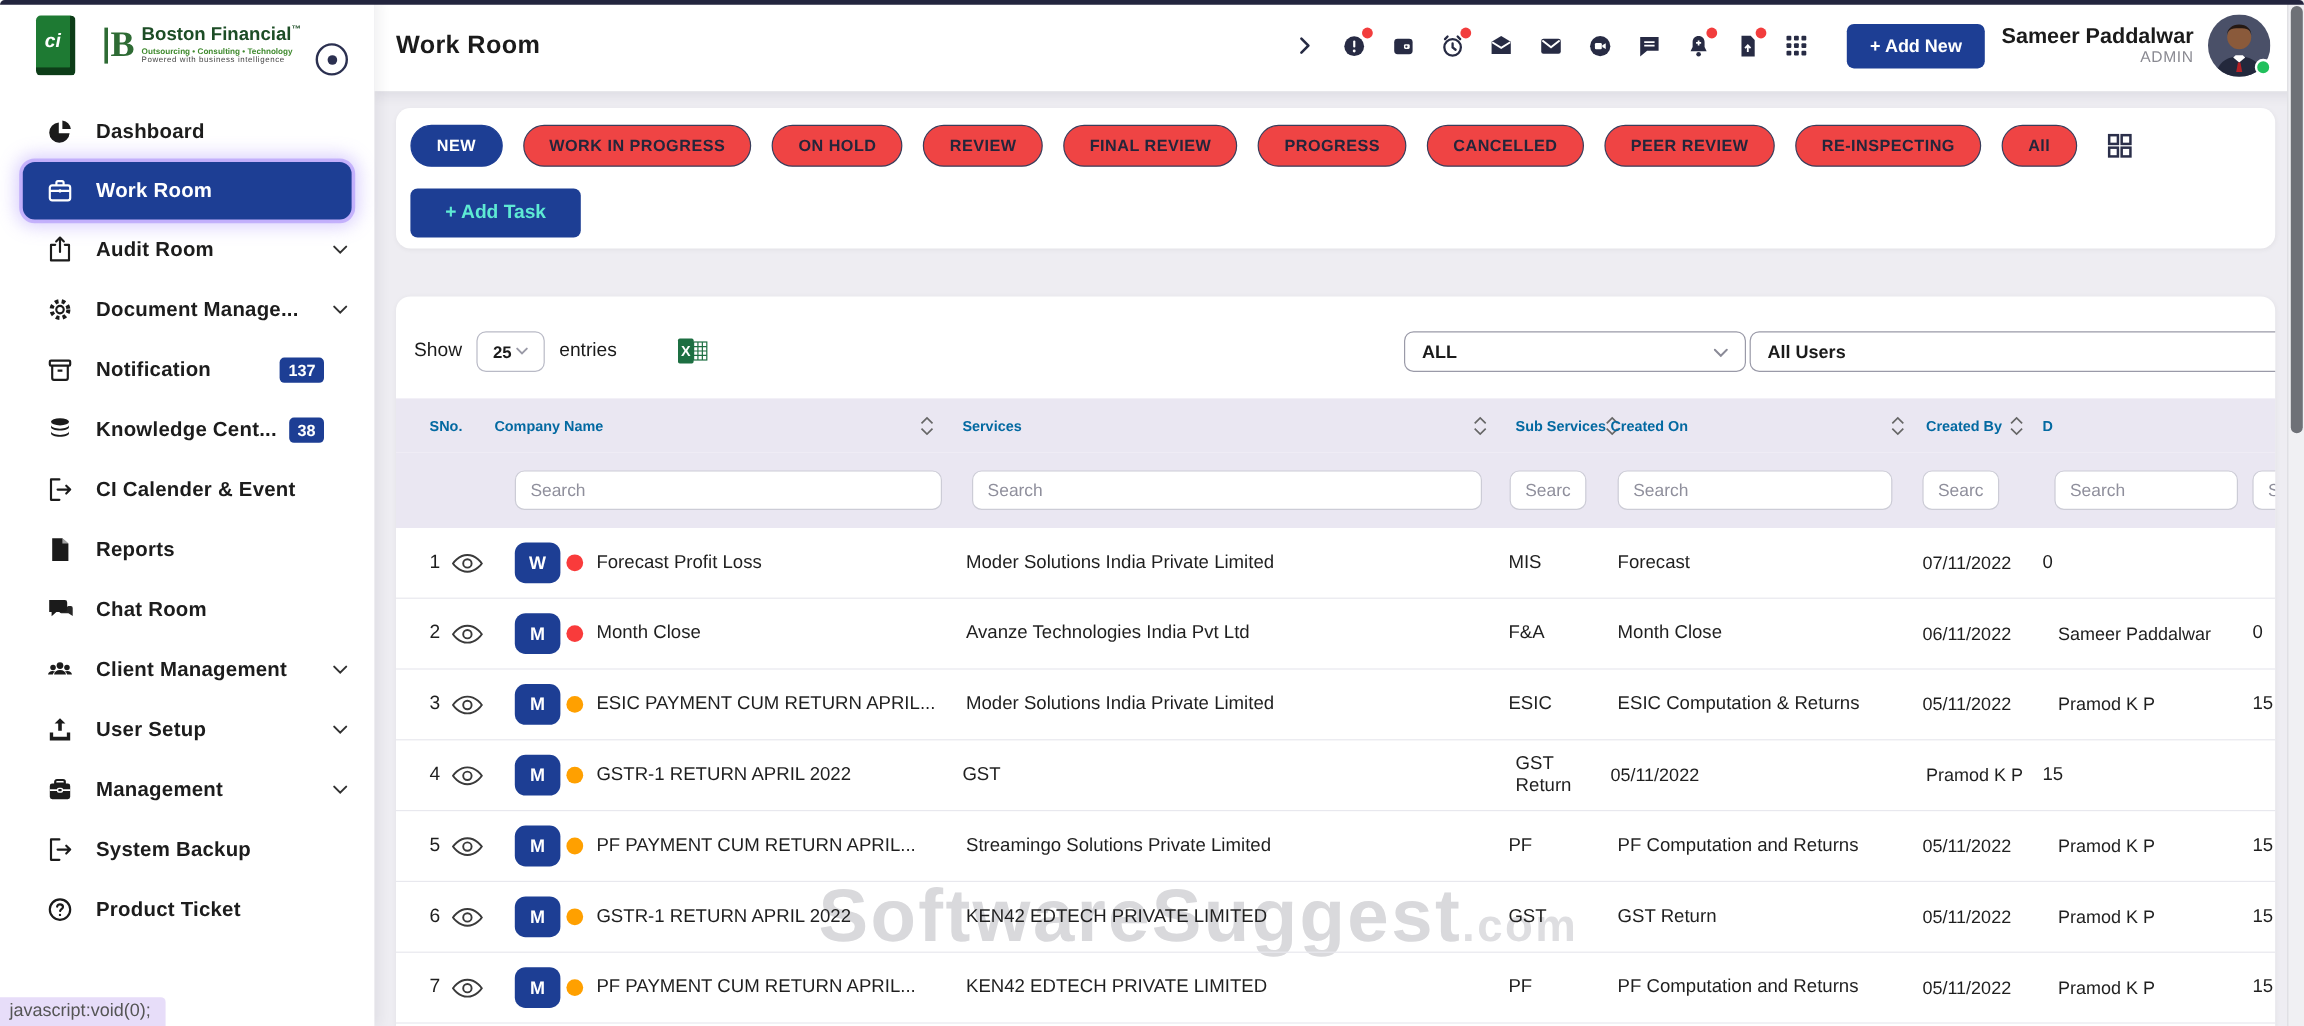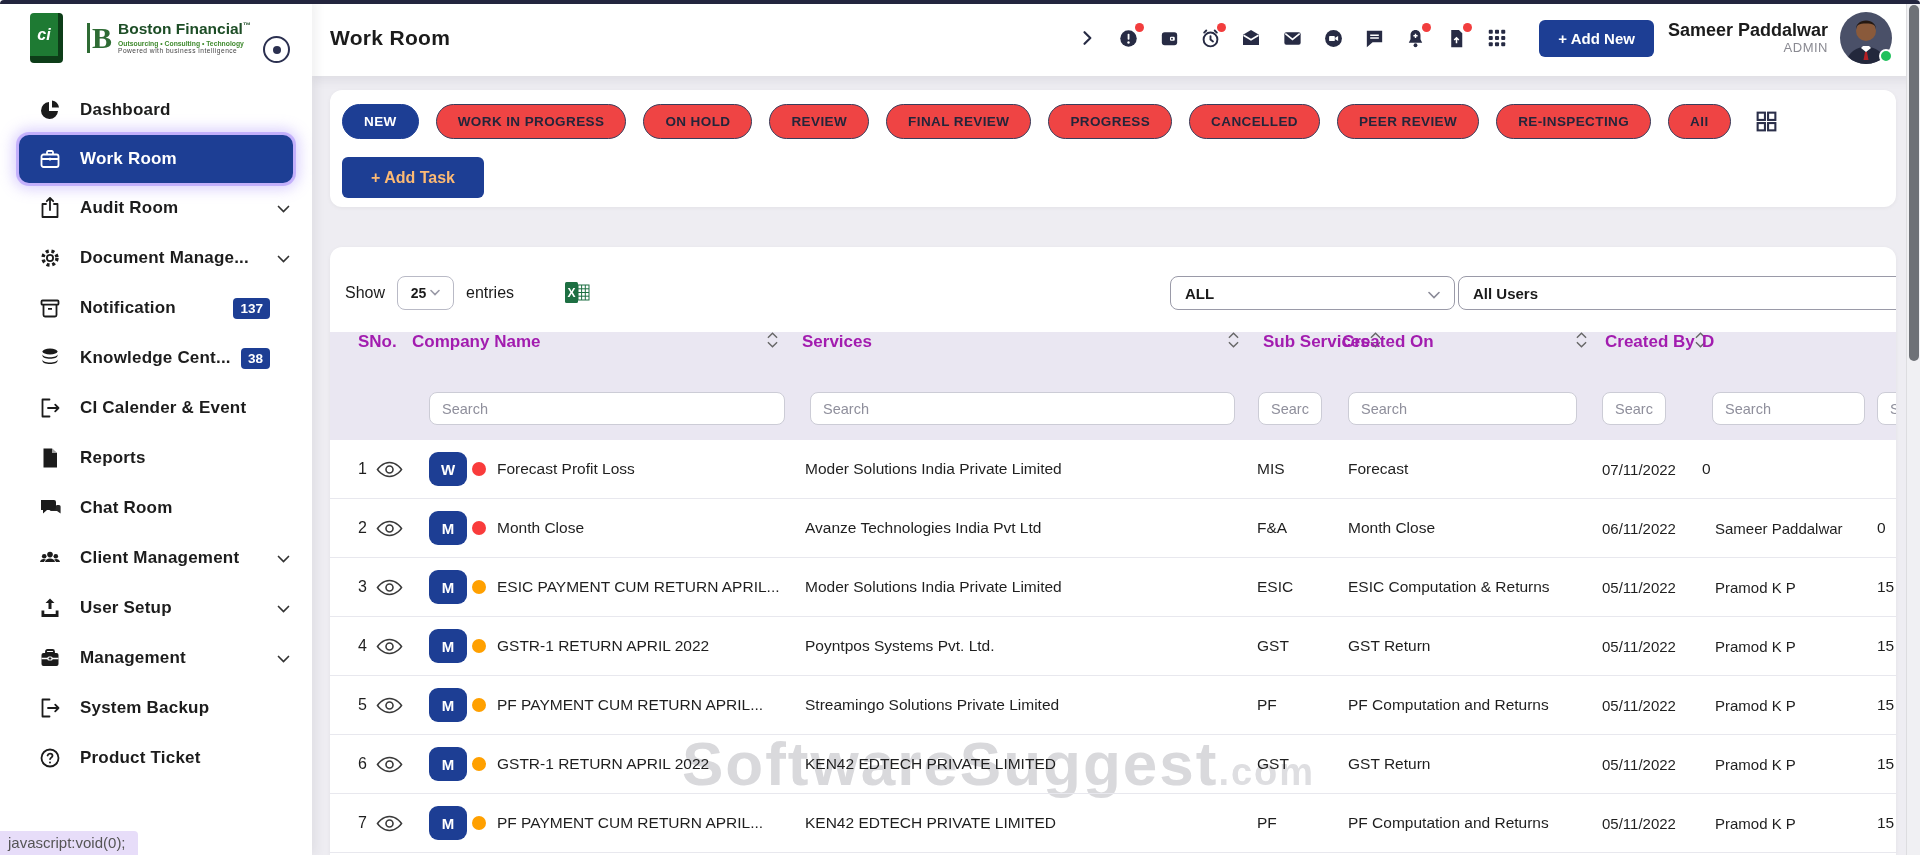--- a/index.html
+++ b/index.html
@@ -45,36 +45,36 @@
 .avatar .status { position:absolute; right:-1px; bottom:1px; width:14px; height:14px; background:#21c05c; border:2px solid #fff; border-radius:50%; }
 
 
 .main { position:absolute; left:312px; top:76px; right:0; bottom:0; background:#eeedf2; }
 .panel { position:absolute; background:#fff; border-radius:12px; box-shadow:0 1px 4px rgba(0,0,0,.05); }
 .filters-panel { left:18px; top:14px; width:1566px; height:117px; padding:14px 12px; }
 .pills { display:flex; align-items:center; gap:17px; }
 .pill { height:35px; border-radius:18px; border:1.5px solid #383d5b; background:#ef4444; color:#25253a; font-family:inherit; font-size:13.5px; font-weight:bold; letter-spacing:.4px; padding:0 21px; cursor:pointer; white-space:nowrap; }
 .pill.active { background:#1d3e94; border-color:#1d3e94; color:#fff; }
 .grid-toggle { margin-left:6px; color:#2b2f4a; cursor:pointer; display:flex; }
-.add-task { position:absolute; left:12px; top:67px; width:142px; height:41px; background:#1d3e94; color:#fdba74; border:none; border-radius:6px; font-family:inherit; font-size:16px; font-weight:600; cursor:pointer; }
+.add-task { position:absolute; left:12px; top:67px; width:142px; height:41px; background:#1d3e94; color:#5eead4; border:none; border-radius:6px; font-family:inherit; font-size:16px; font-weight:600; cursor:pointer; }
 
 .table-panel { left:18px; top:171px; width:1566px; height:608px; border-radius:12px 12px 0 0; overflow:hidden; }
 .controls { position:relative; height:85px; display:flex; align-items:center; padding:6px 15px 0 15px; font-size:16px; }
 .show-label { margin-right:12px; }
 .page-size { width:57px; height:34px; border:1.5px solid #b9bac6; border-radius:8px; display:flex; align-items:center; justify-content:center; gap:4px; font-size:14px; font-weight:bold; cursor:pointer; }
 .entries-label { margin-left:12px; }
 .excel { margin-left:50px; cursor:pointer; display:flex; }
 .sel { position:absolute; top:29px; height:34px; border:1.5px solid #9a9aa8; border-radius:8px; background:#fff; display:flex; align-items:center; padding:0 14px; font-size:15px; font-weight:bold; cursor:pointer; }
 .sel .chev { margin-left:auto; color:#8a8a97; }
 .sel-all { left:840px; width:285px; }
 .sel-users { left:1128px; width:492px; }
 
 .grid { display:grid; grid-template-columns:67px 393px 455px 85px 260px 110px 175px minmax(0,1fr); }
 .thead { height:45px; background:#eae7f2; }
-.th { display:flex; align-items:flex-start; font-size:17px; font-weight:bold; color:#a21caf; white-space:nowrap; min-width:0; }
+.th { display:flex; align-items:center; font-size:12px; font-weight:bold; color:#0369a1; white-space:nowrap; min-width:0; }
 .sort { margin-left:auto; display:flex; flex-direction:column; gap:2px; color:#666; }
 .tsearch { height:63px; background:#eae7f2; }
 .ts { display:flex; align-items:center; min-width:0; }
 .ts input { height:33px; border:1px solid #ccccd6; border-radius:8px; font-family:inherit; font-size:14.5px; color:#333; padding:0 12px; outline:none; width:100%; }
 .ts input::placeholder { color:#8f8f9c; }
 
 .rows-wrap { position:relative; }
 .watermark { position:absolute; left:352px; top:288px; z-index:0; font-size:62px; font-weight:bold; color:#d9d9dc; letter-spacing:2px; white-space:nowrap; }
 .watermark span.suffix { font-size:38px; color:#dedee1; }
 .trow { position:relative; z-index:1; height:59px; border-bottom:1px solid #e8e8ee; font-size:15.5px; color:#1f1f1f; }
@@ -625,21 +625,20 @@
                   <path d="M1.5 8.5S6 1.5 13.5 1.5s12 7 12 7-4.5 7-12 7-12-7-12-7z"></path>
                   <circle cx="13.5" cy="8.5" r="3.5"></circle>
                 </svg>
               </span>
             </div>
     <div class="td pl-task">
               <span class="wbadge">M</span>
               <span class="dot13" style="background: rgb(255, 160, 0);"></span>
               <span class="task-text">GSTR-1 RETURN APRIL 2022</span>
             </div>
-    <div class="td pl-co">Poyntpos Systems Pvt. Ltd.</div>
     <div class="td pl-sv">GST</div>
     <div class="td pl-sub">GST Return</div>
     <div class="td c-date pl-con">05/11/2022</div>
     <div class="td c-by pl-cby">Pramod K P</div>
     <div class="td pl-d">15</div>
   </div>
 
   <div class="grid trow">
     <div class="td sno pl-sno">
               <span>5</span>

